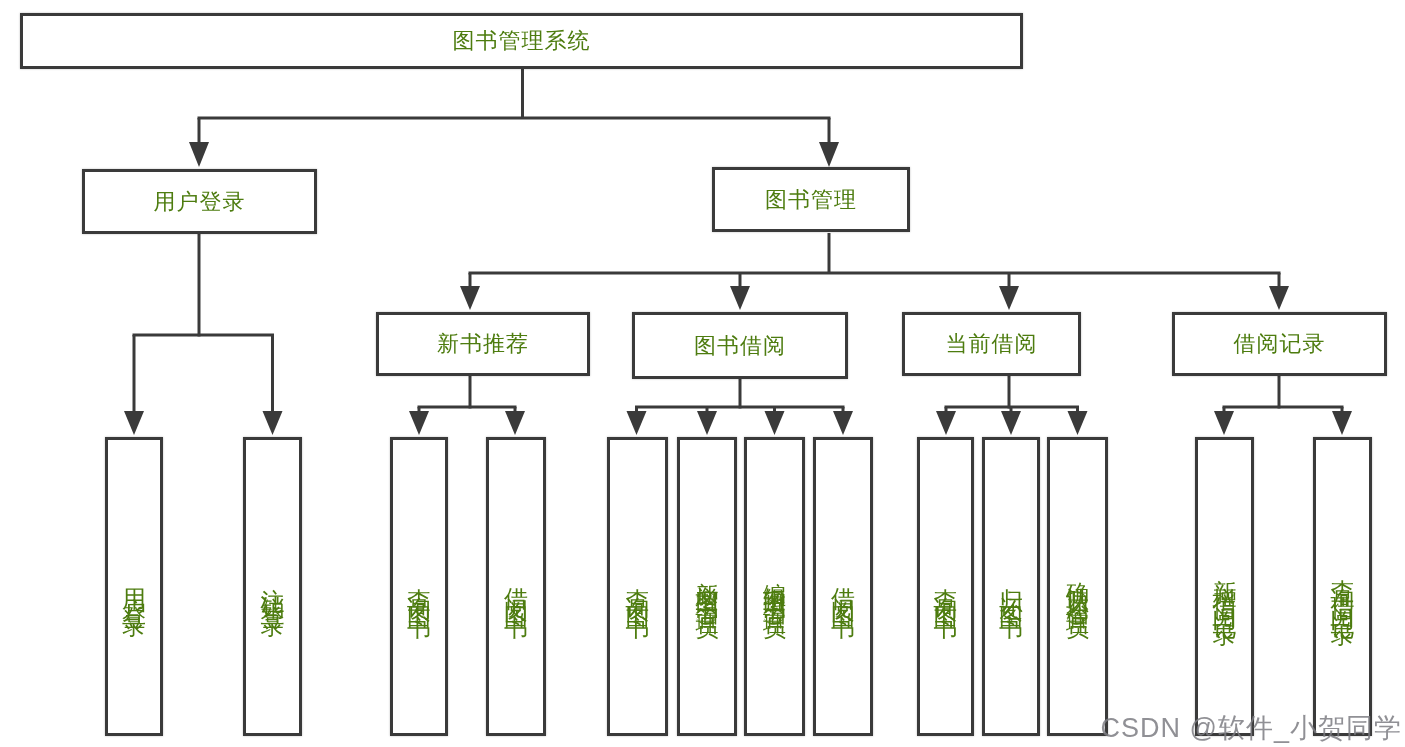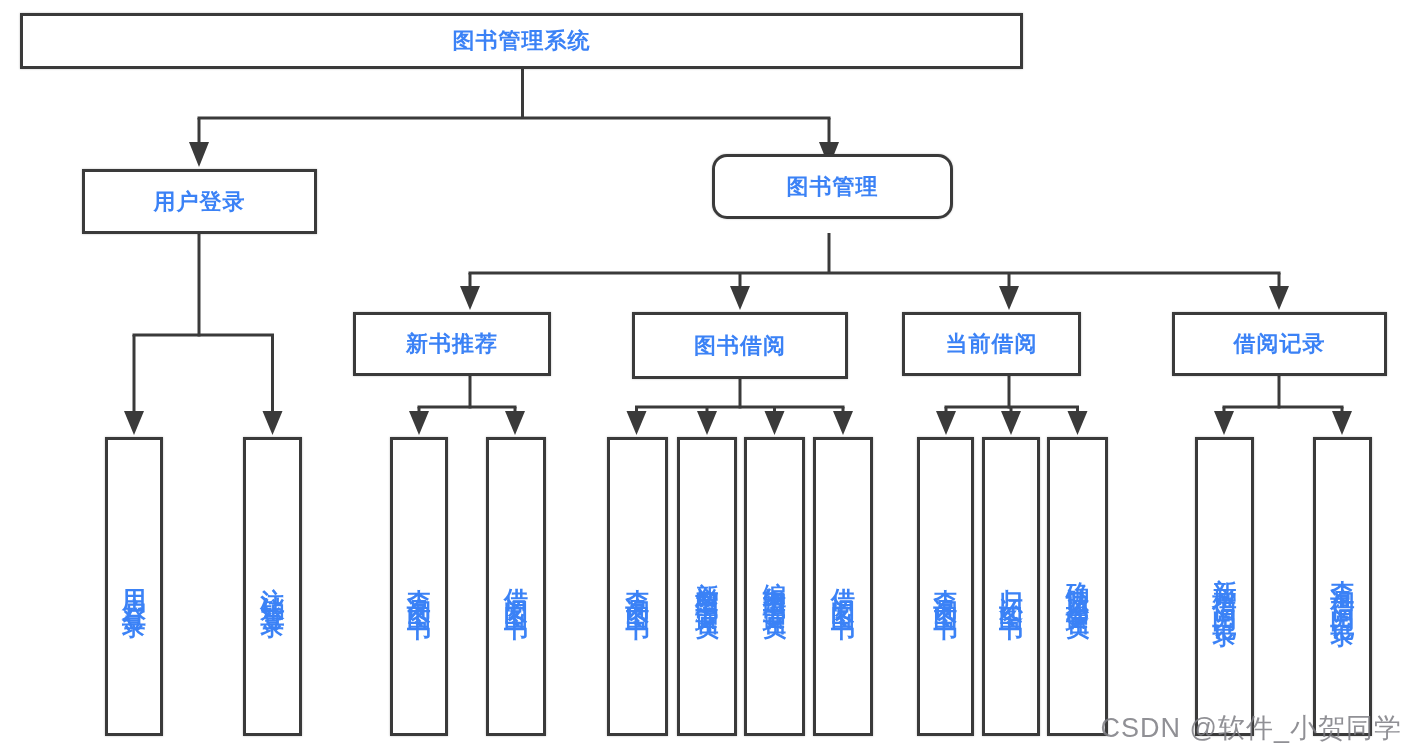--- a/index.html
+++ b/index.html
@@ -22,23 +22,22 @@
     pointer-events: none;
   }
   .node {
     position: absolute;
     box-sizing: border-box;
     border: 3px solid #3a3a3a;
     background: #ffffff;
     display: flex;
     align-items: center;
     justify-content: center;
-    color: #3b82f6;
+    color: #4d7c0f;
     box-shadow: 0 0 2px rgba(0,0,0,0.25);
-    font-weight: bold;
   }
   .hlabel {
     font-size: 22px;
     letter-spacing: 1px;
     white-space: nowrap;
   }
   .root-label {
     font-size: 22px;
     letter-spacing: 1px;
   }
@@ -142,25 +141,25 @@
     </g>
   </svg>
 
   <div class="node" style="left:20px; top:13px; width:1003px; height:56px;">
     <span class="root-label">图书管理系统</span>
   </div>
 
   <div class="node" style="left:82px; top:169px; width:235px; height:65px;">
     <span class="hlabel">用户登录</span>
   </div>
-  <div class="node" style="left:712px; top:154px; width:241px; height:65px;border-radius:15px;">
+  <div class="node" style="left:712px; top:167px; width:198px; height:65px;">
     <span class="hlabel">图书管理</span>
   </div>
 
-  <div class="node" style="left:353px; top:312px; width:198px; height:64px;">
+  <div class="node" style="left:376px; top:312px; width:214px; height:64px;">
     <span class="hlabel">新书推荐</span>
   </div>
   <div class="node" style="left:632px; top:312px; width:216px; height:67px;">
     <span class="hlabel">图书借阅</span>
   </div>
   <div class="node" style="left:902px; top:312px; width:179px; height:64px;">
     <span class="hlabel">当前借阅</span>
   </div>
   <div class="node" style="left:1172px; top:312px; width:215px; height:64px;">
     <span class="hlabel">借阅记录</span>

